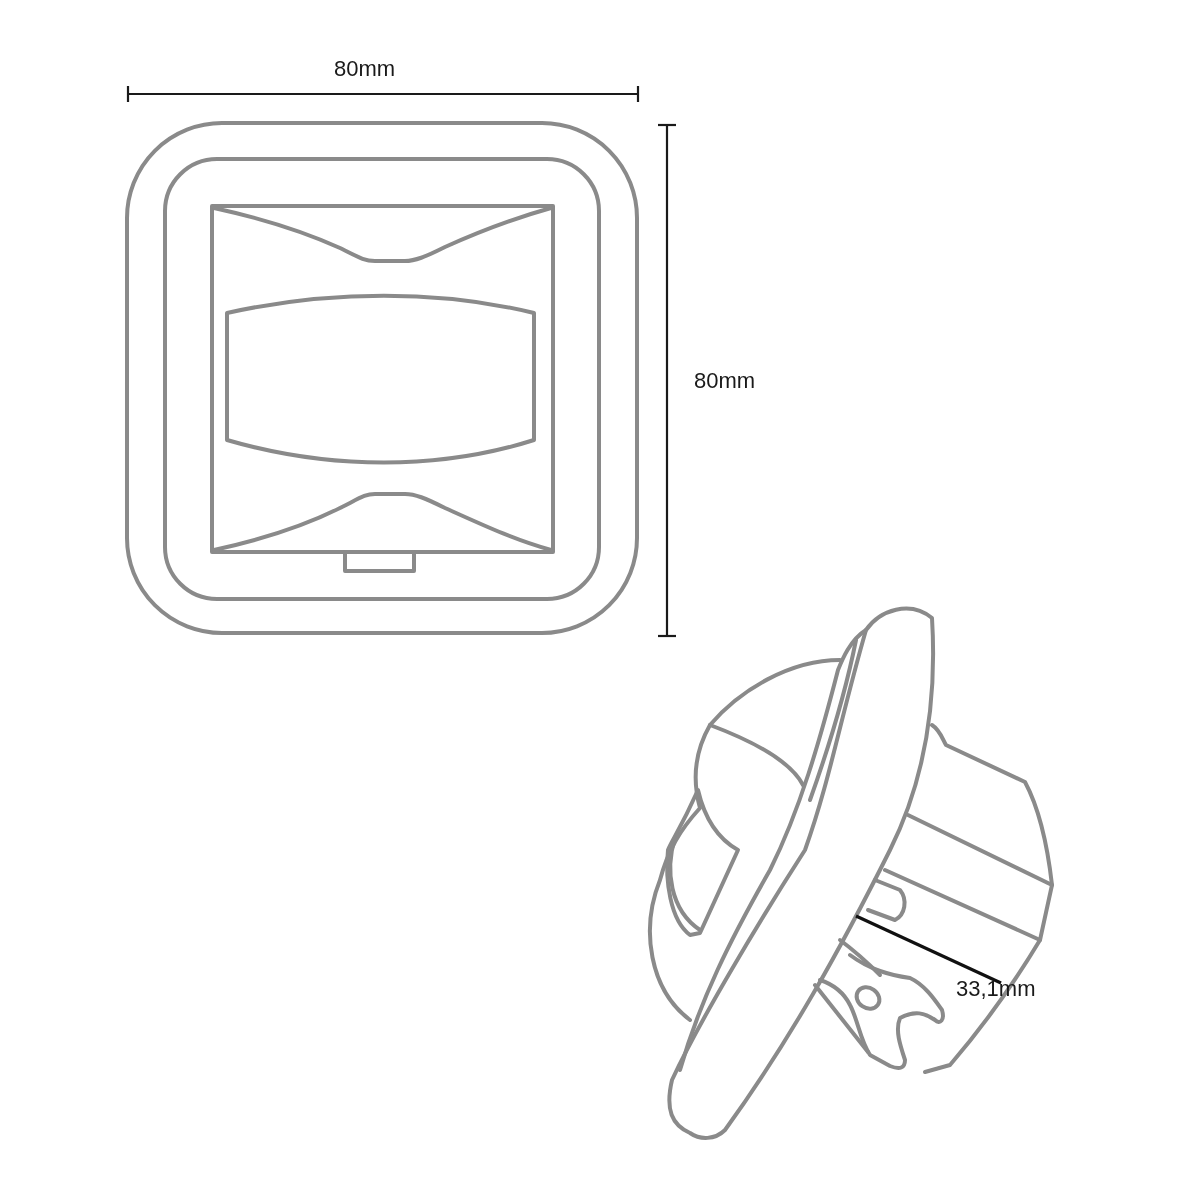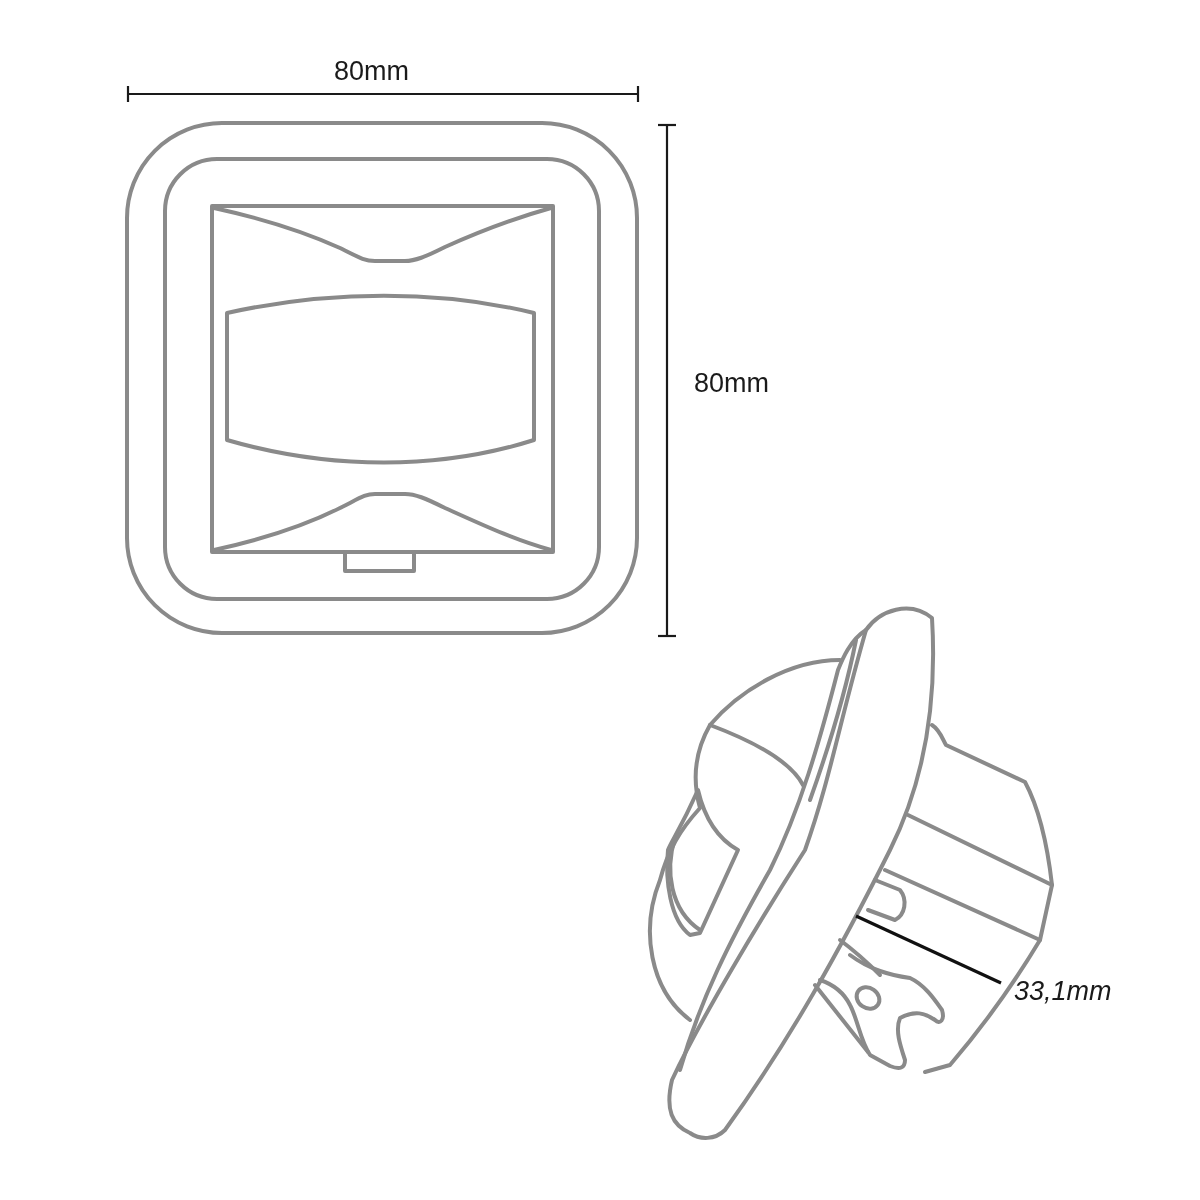--- a/index.html
+++ b/index.html
@@ -2,21 +2,21 @@
 <html><head>
 <meta charset="utf-8">
 <style>
   html, body { margin: 0; padding: 0; background: #ffffff; }
   body { width: 1200px; height: 1200px; position: relative; overflow: hidden;
          font-family: "Liberation Sans", "DejaVu Sans", sans-serif; }
   svg.canvas { position: absolute; left: 0; top: 0; }
   .outline { fill: none; stroke: #8a8a8a; stroke-width: 4; stroke-linejoin: round; stroke-linecap: round; }
   .dim { fill: none; stroke: #1a1a1a; stroke-width: 2.2; }
   .dim-thick { fill: none; stroke: #111111; stroke-width: 3.2; }
-  .label { position: absolute; font-size: 27px; color: #1a1a1a; white-space: nowrap; }
+  .label { position: absolute; font-size: 22px; color: #1a1a1a; white-space: nowrap; }
 </style>
 </head>
 <body>
 
 <svg class="canvas" width="1200" height="1200" viewBox="0 0 1200 1200">
 
   <g>
     <line class="dim" x1="128" y1="94" x2="638" y2="94"></line>
     <line class="dim" x1="128" y1="86" x2="128" y2="102"></line>
     <line class="dim" x1="638" y1="86" x2="638" y2="102"></line>
@@ -64,13 +64,13 @@
     <ellipse class="outline" cx="868" cy="998" rx="12" ry="10" transform="rotate(35 868 998)"></ellipse>
   </g>
 
   <g>
     <line class="dim-thick" x1="856" y1="916" x2="1001" y2="983"></line>
   </g>
 </svg>
 
 <div class="label" style="left:334px; top:56px;">80mm</div>
 <div class="label" style="left:694px; top:368px;">80mm</div>
-<div class="label" style="left:1014px; top:976px;font-style:italic;">33,1mm</div>
+<div class="label" style="left:956px; top:976px;">33,1mm</div>
 
 </body></html>

